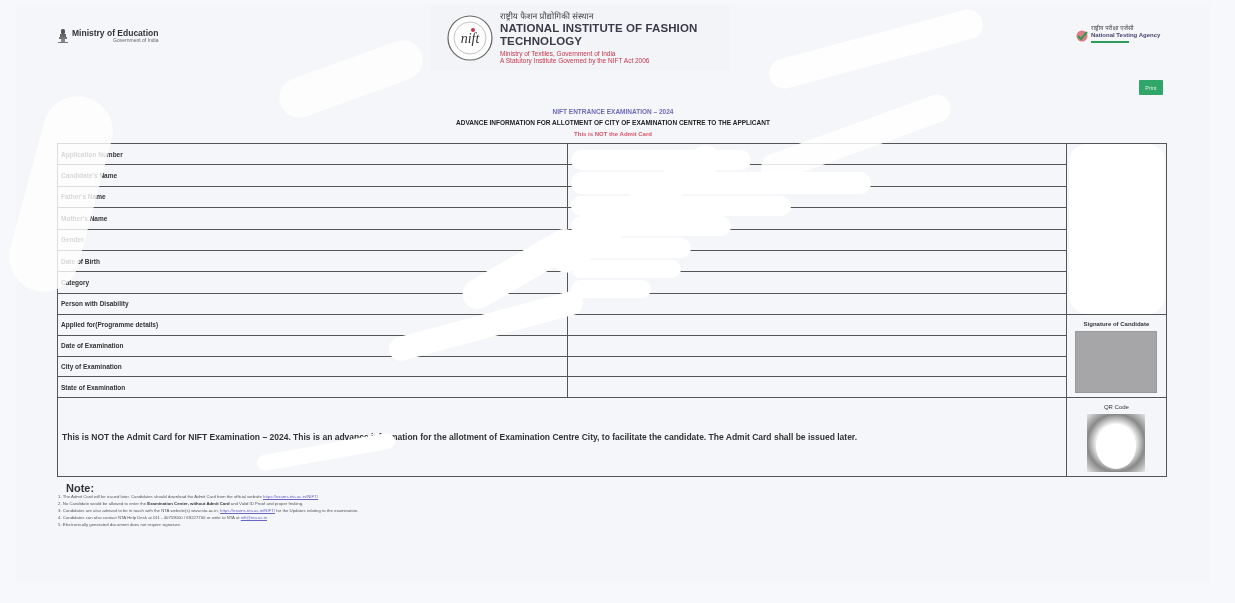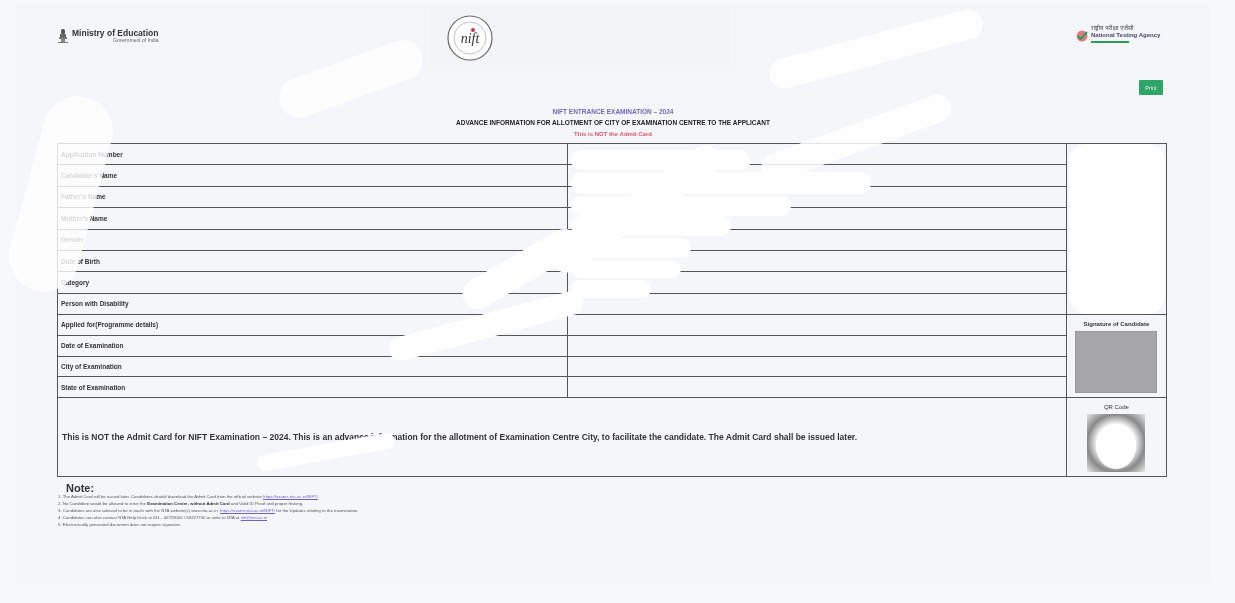--- a/index.html
+++ b/index.html
@@ -278,20 +278,26 @@
 
   <div class="nift-head">
     <span class="nift-logo">
       <svg width="48" height="48" viewBox="0 0 48 48">
         <circle cx="24" cy="24" r="22" fill="#fff" stroke="#666" stroke-width="1.2"></circle>
         <circle cx="24" cy="24" r="16" fill="#fff" stroke="#999" stroke-width="0.6"></circle>
         <text x="24" y="29" text-anchor="middle" font-family="Liberation Serif, serif" font-style="italic" font-size="14" fill="#333">nift</text>
         <circle cx="27" cy="16" r="2" fill="#c8354a"></circle>
       </svg>
     </span>
+    <div class="nift-text">
+      <div class="nift-hindi">राष्ट्रीय फैशन प्रौद्योगिकी संस्थान</div>
+      <div class="nift-title">NATIONAL INSTITUTE OF FASHION TECHNOLOGY</div>
+      <div class="nift-min">Ministry of Textiles, Government of India</div>
+      <div class="nift-stat">A Statutory Institute Governed by the NIFT Act 2006</div>
+    </div>
   </div>
 
   <div class="nta">
     <span class="nta-logo">
       <svg width="12" height="12" viewBox="0 0 12 12">
         <circle cx="6" cy="6" r="5.5" fill="#e07a84"></circle>
         <path d="M2 6 L5 9 L11 2" stroke="#2d9c56" stroke-width="2" fill="none"></path>
       </svg>
     </span>
     <div>

